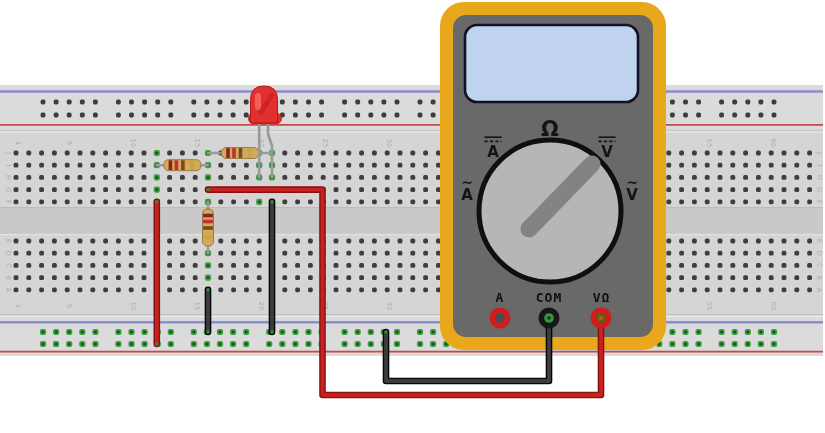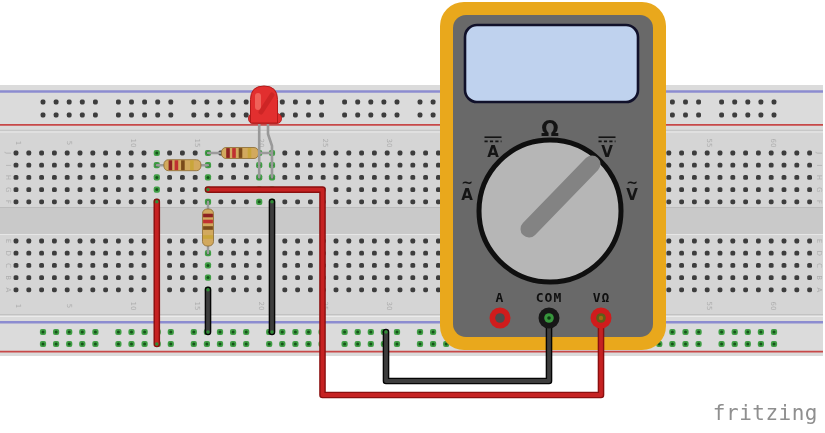--- a/index.html
+++ b/index.html
@@ -1148,14 +1148,13 @@
       <circle class="port-black" cx="549" cy="318" r="10.5"></circle>
       <circle cx="549" cy="318" r="4.8" fill="#37963c"></circle>
       <circle cx="549" cy="318" r="1.8" fill="#0d3b12"></circle>
 
       <circle class="port-red" cx="601" cy="318" r="10.5"></circle>
       <circle cx="601" cy="318" r="4.8" fill="#5e5e18"></circle>
       <circle cx="601" cy="318" r="2.2" fill="#a06a12"></circle>
     </g>
   </svg>
 
-  <div id="logo">fritzing</div>
 </div>
 
 </body></html>

